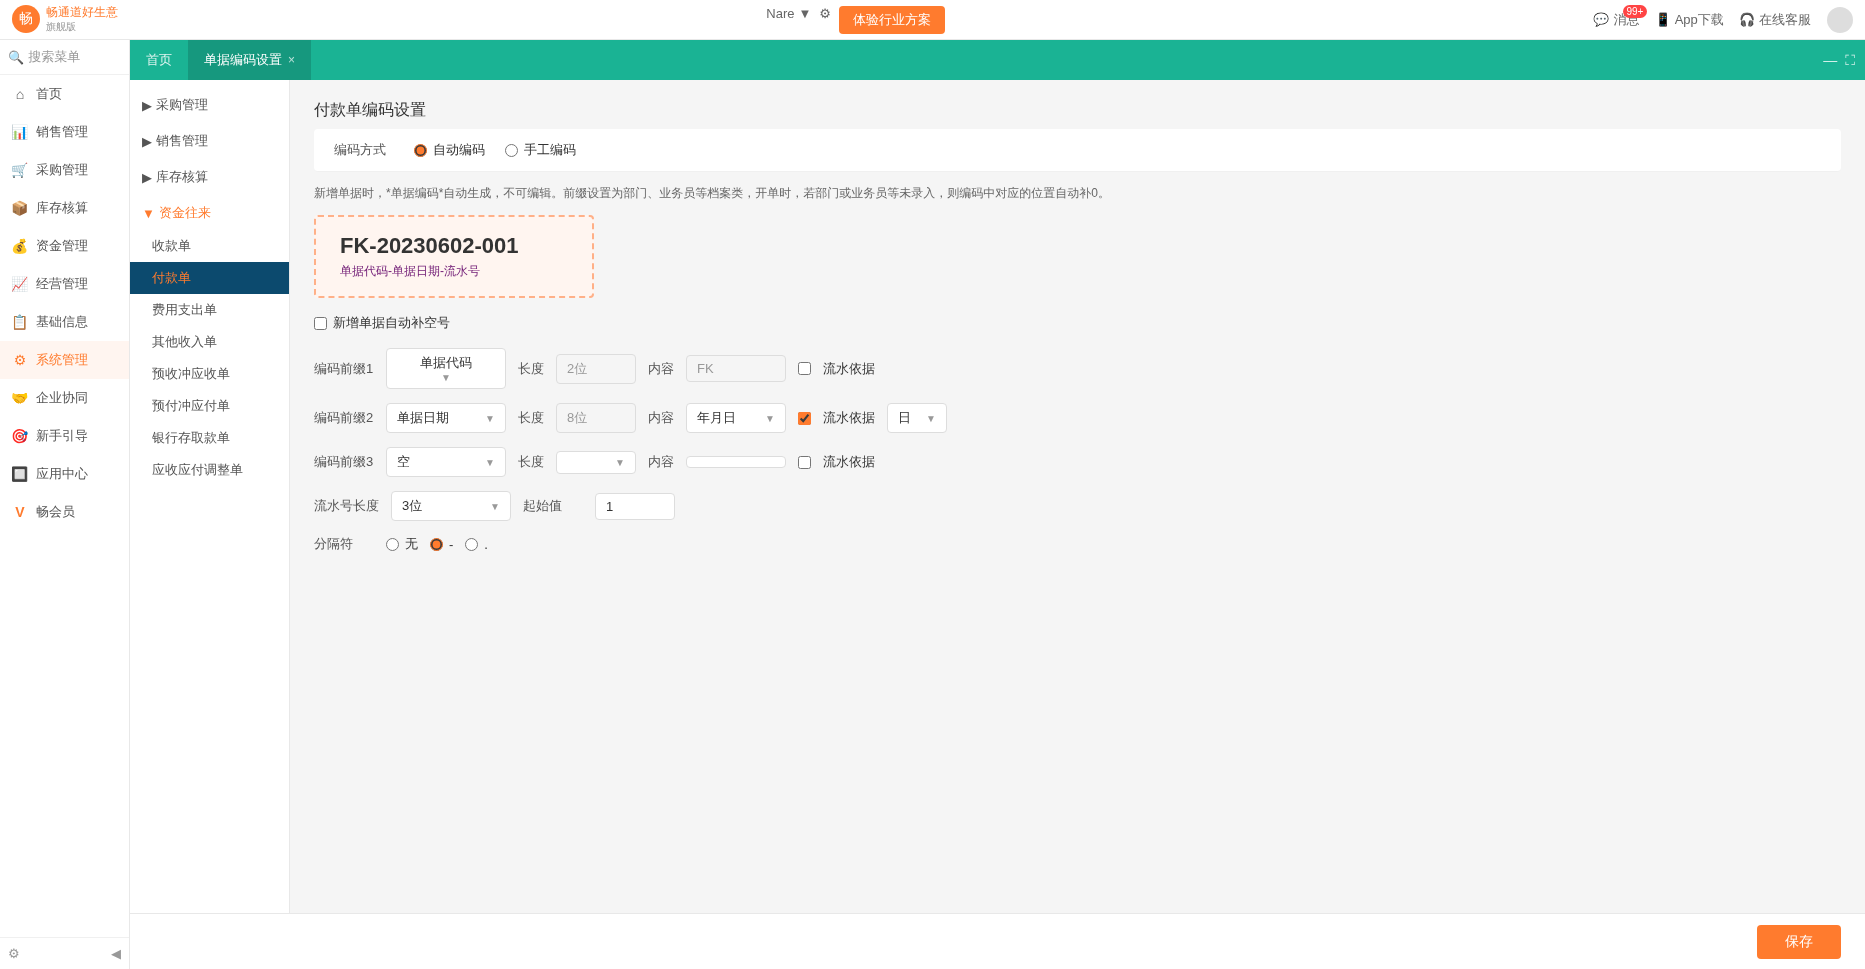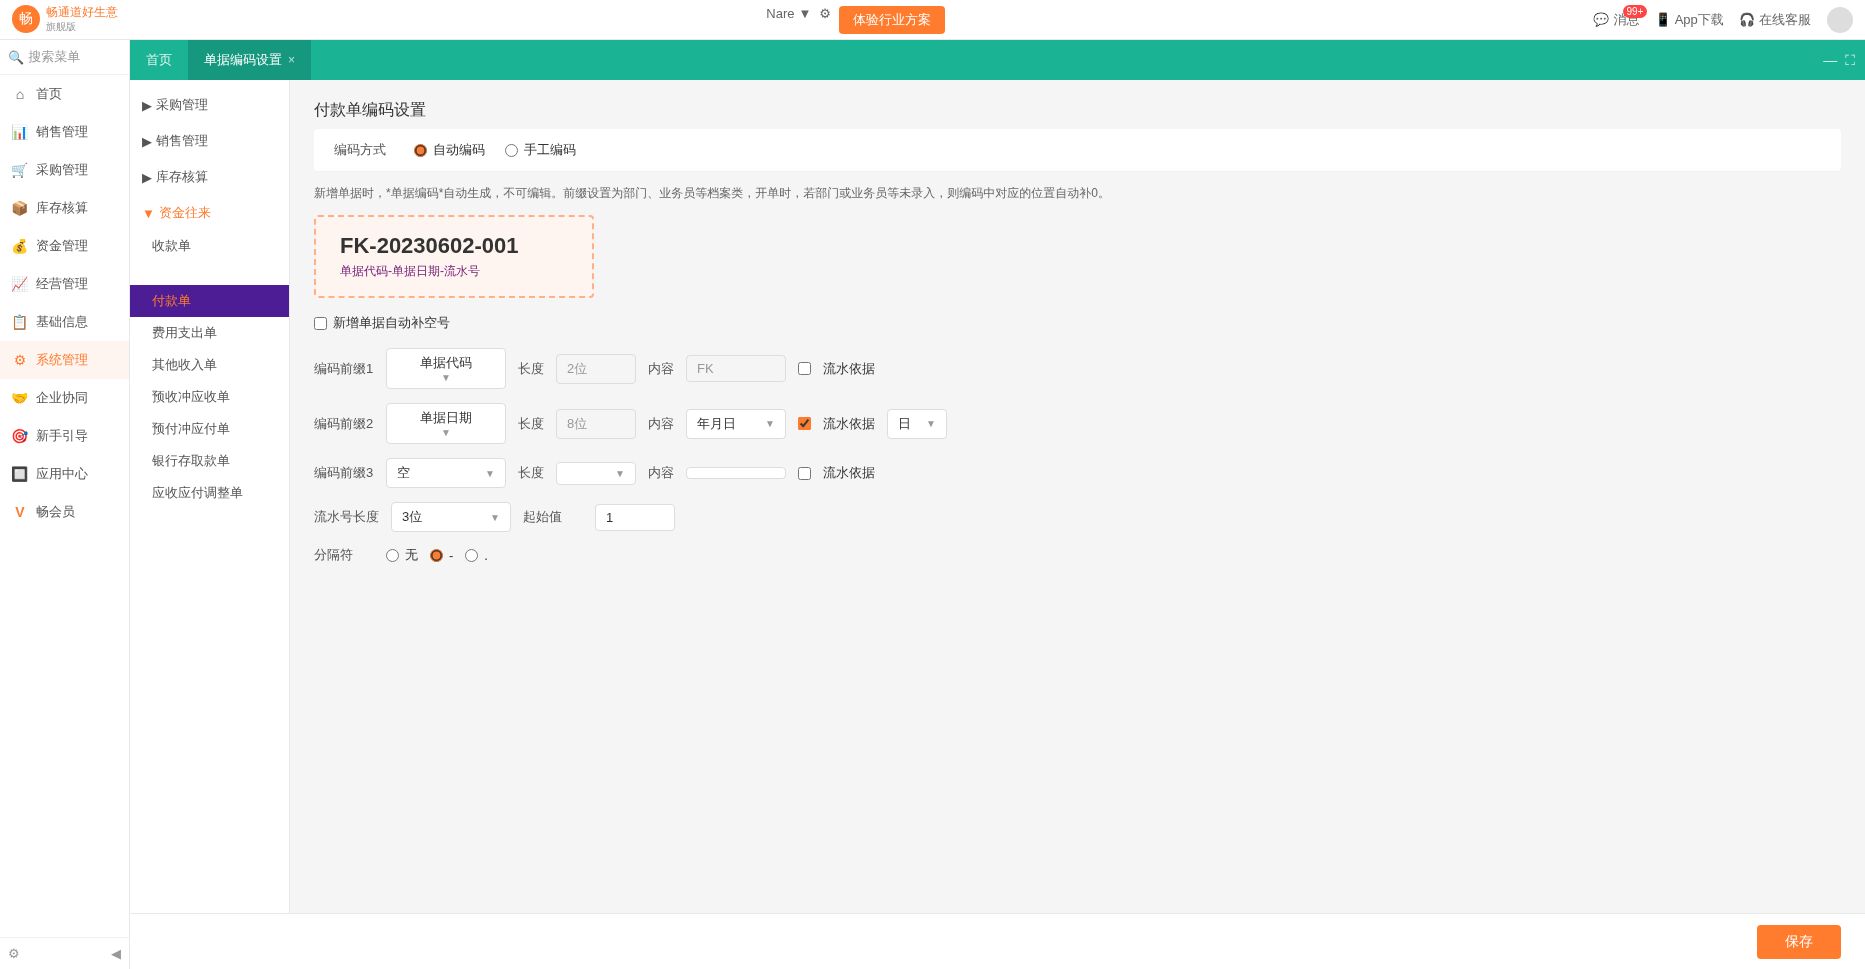--- a/index.html
+++ b/index.html
@@ -85,21 +85,21 @@
     .sub-sidebar {
       width: 160px;
       background: #fff;
       border-right: 1px solid #e8e8e8;
       overflow-y: auto;
       padding: 8px 0;
     }
     .sub-menu-group { margin-bottom: 2px; }
     .sub-menu-header { display: flex; align-items: center; gap: 4px; padding: 8px 12px; cursor: pointer; color: #555; font-size: 13px; font-weight: 500; }
     .sub-menu-item { padding: 7px 12px 7px 22px; cursor: pointer; color: #555; font-size: 13px; }
-    .sub-menu-item.active { color: #ff7b2e; background: #4c1d95; margin-top: 23px; }
+    .sub-menu-item.active { color: #ff7b2e; background: #0c4a6e; }
 
     
     .page-content {
       flex: 1;
       background: #f5f5f5;
       overflow-y: auto;
       padding: 20px 24px;
     }
     .page-title { font-size: 16px; font-weight: 400; color: #333; margin-bottom: 8px; }
     .radio-group { display: flex; gap: 20px; }
@@ -368,21 +368,21 @@
         <div class="form-input" style="min-width:100px;">
           <span>FK</span>
         </div>
         <input type="checkbox" style="accent-color: rgb(255, 123, 46);">
         <span>流水依据</span>
       </div>
 
       
       <div class="form-row">
         <span class="form-label">编码前缀2</span>
-        <div class="form-select" style="min-width:120px;flex-direction:column;">
+        <div class="form-select" style="min-width:120px;">
           <span>单据日期</span>
           <span style="color:#999;font-size:10px;">▼</span>
         </div>
         <span class="length-label">长度</span>
         <div class="form-input" style="min-width:80px;">
           <span>8位</span>
         </div>
         <span class="content-label">内容</span>
         <div class="form-select" style="min-width:100px;">
           <span>年月日</span>

